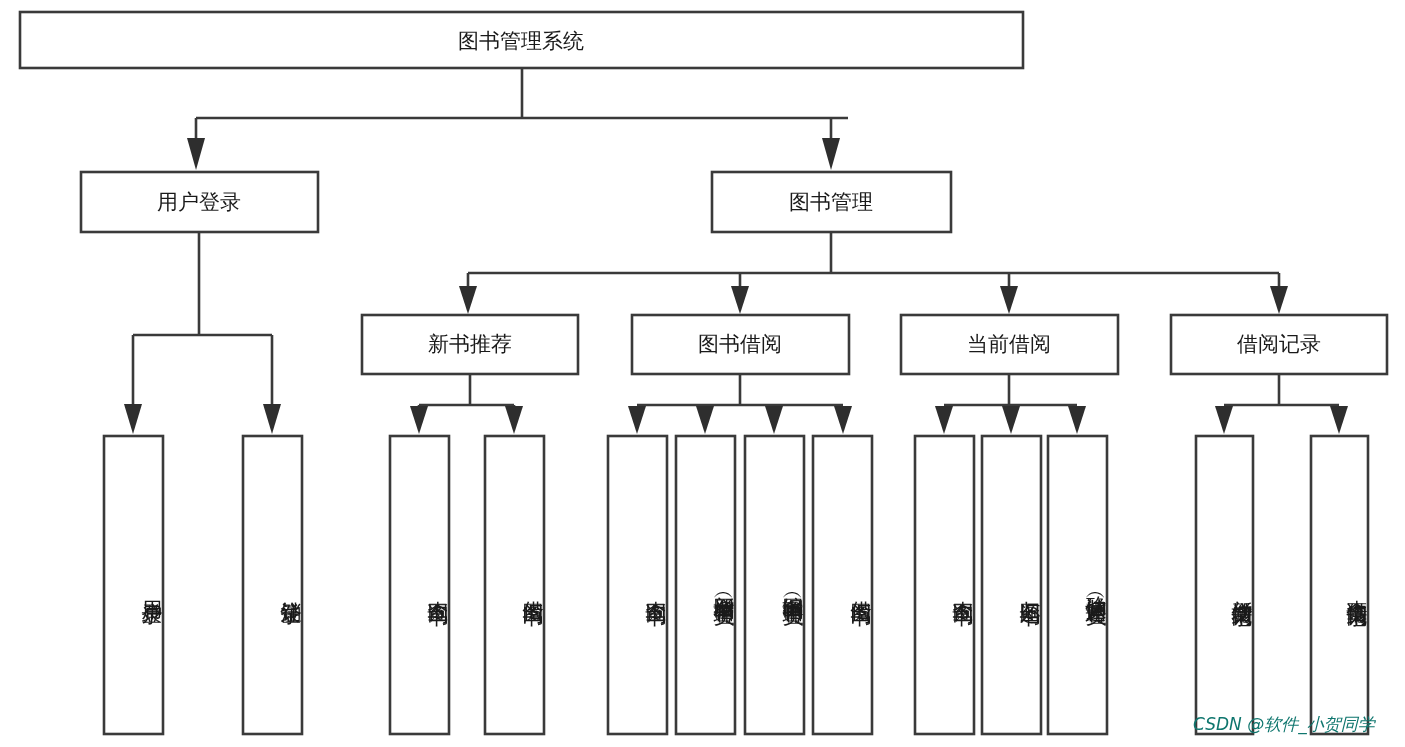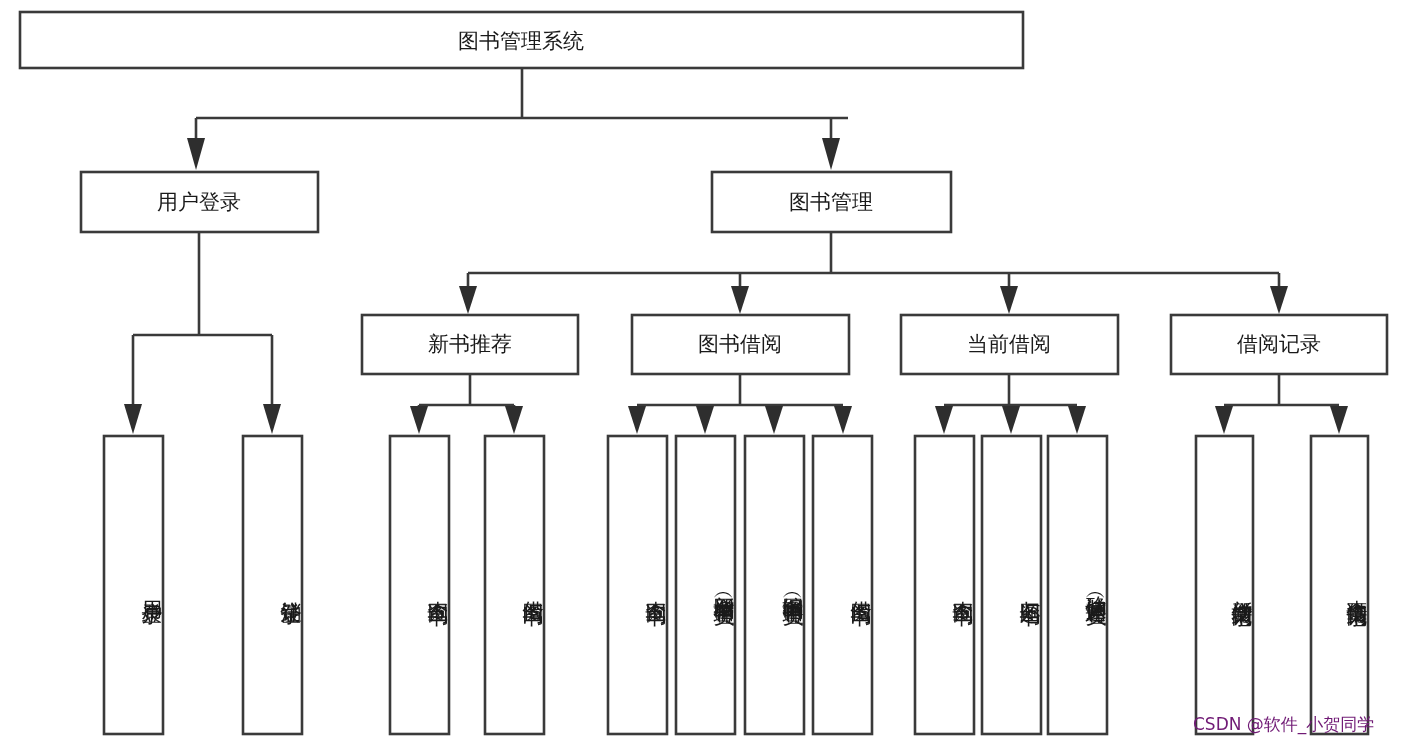--- a/index.html
+++ b/index.html
@@ -60,22 +60,23 @@
     display: flex;
     align-items: flex-start;
     justify-content: center;
     white-space: nowrap;
     pointer-events: none;
   }
   .watermark {
     position: absolute;
     font-family: "DejaVu Sans", "Liberation Sans", sans-serif;
     font-size: 17px;
-    color: #701a75;
+    color: #0f766e;
     white-space: nowrap;
+    font-style: italic;
   }
 </style>
 </head>
 <body>
 
 <div id="diagram-root">
 
   <svg id="tree-svg" viewBox="0 0 1405 747">
 
     <g>

